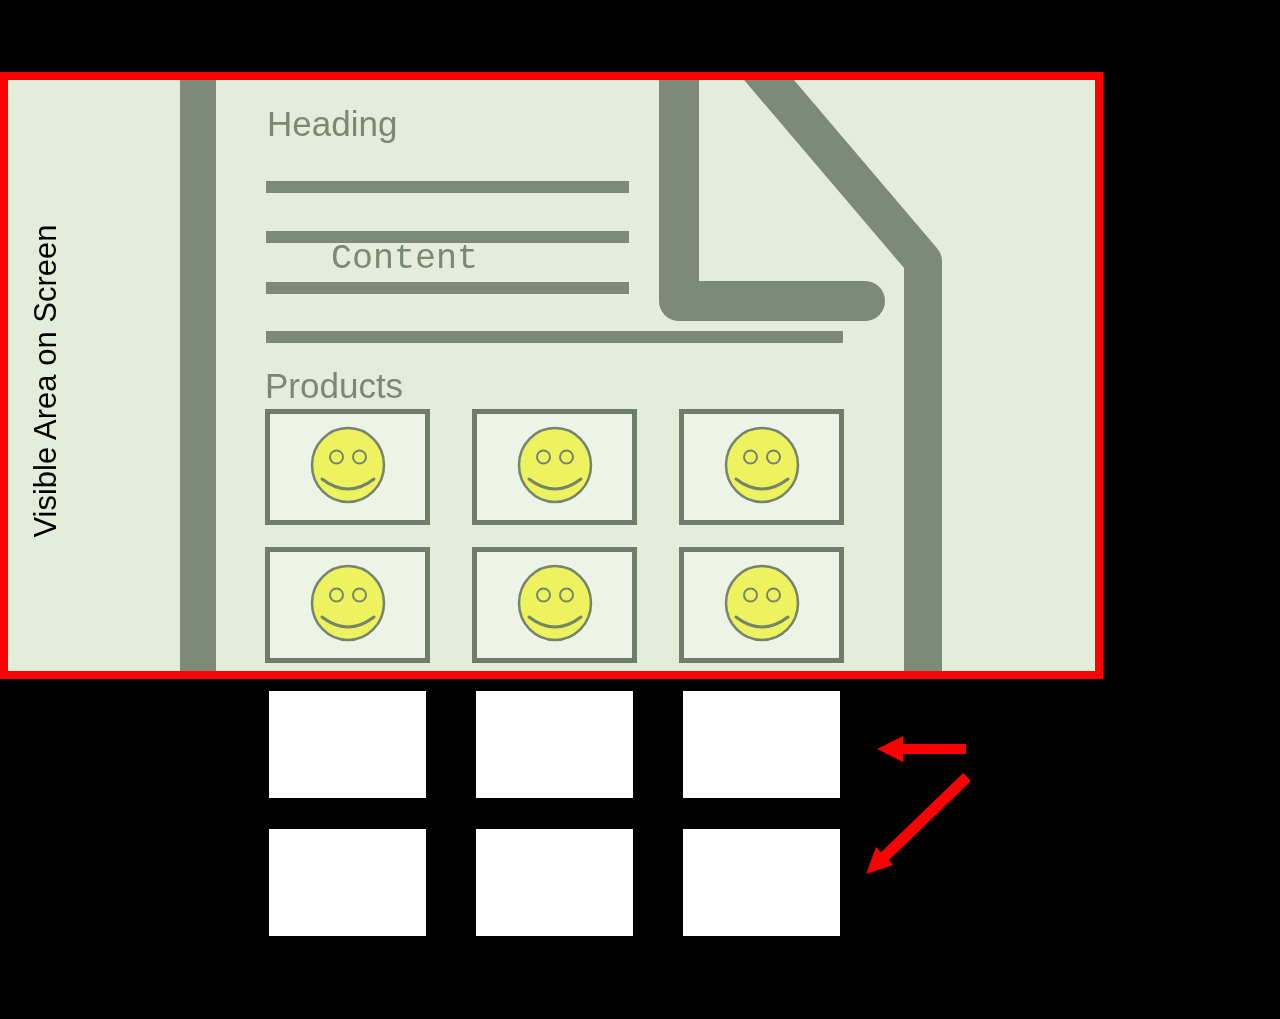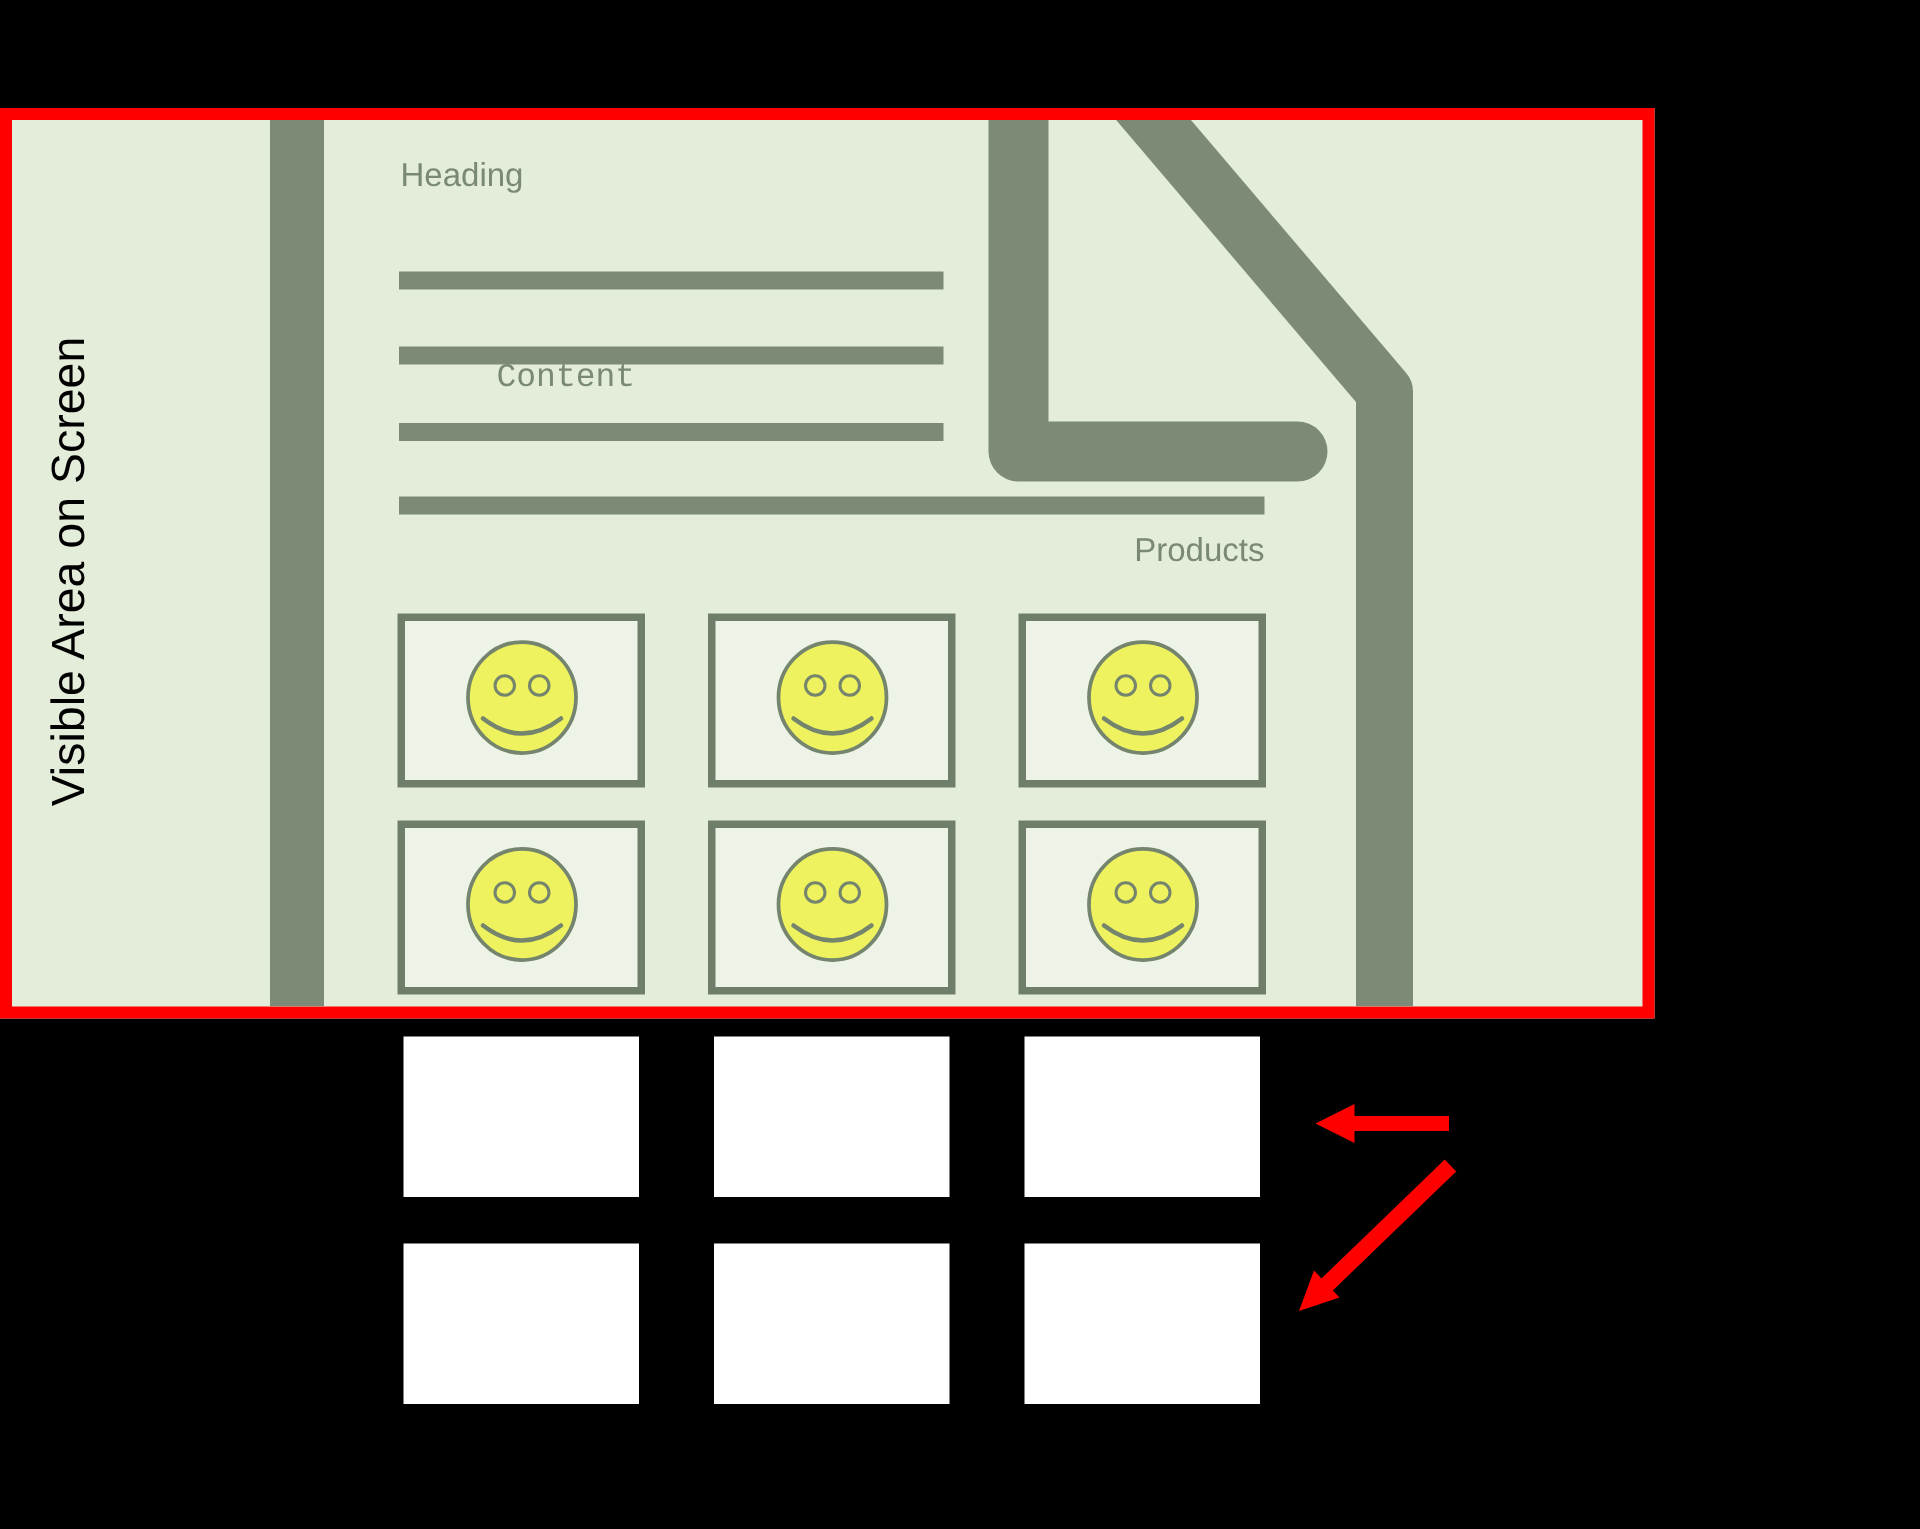--- a/index.html
+++ b/index.html
@@ -56,28 +56,28 @@
   .page-icon .pstroke-butt {
     fill: none;
     stroke: var(--stroke, #7d8b76);
     stroke-width: 38;
     stroke-linecap: butt;
     stroke-linejoin: round;
   }
 
   .page-label {
     position: absolute;
-    font-size: 22px;
+    font-size: 35px;
     color: var(--label-color, #7a8972);
     white-space: nowrap;
     line-height: 1.1;
   }
   .heading-label  { left: 259px; top: 25px; }
   .content-label  { left: 323px; top: 160px; font-family: Liberation Mono, monospace; }
-  .products-label { left: 257px; top: 275px; width: 578px; text-align: right; }
+  .products-label { left: 257px; top: 287px; width: 578px; text-align: left; }
 
   .tline {
     position: absolute;
     height: 12px;
     background: var(--stroke, #7d8b76);
   }
   .tl1 { left: 258px; top: 101px; width: 363px; }
   .tl2 { left: 258px; top: 151px; width: 363px; }
   .tl3 { left: 258px; top: 202px; width: 363px; }
   .tl4 { left: 258px; top: 251px; width: 577px; }

